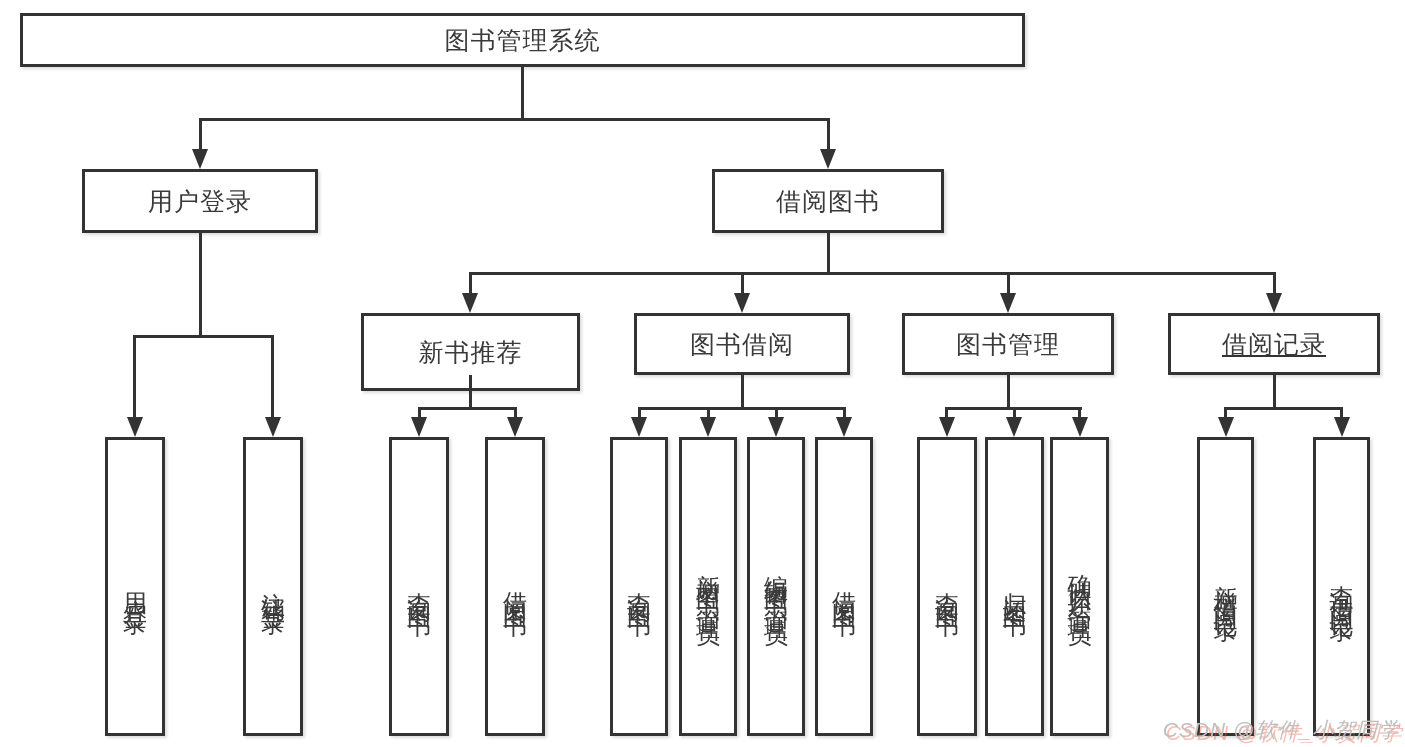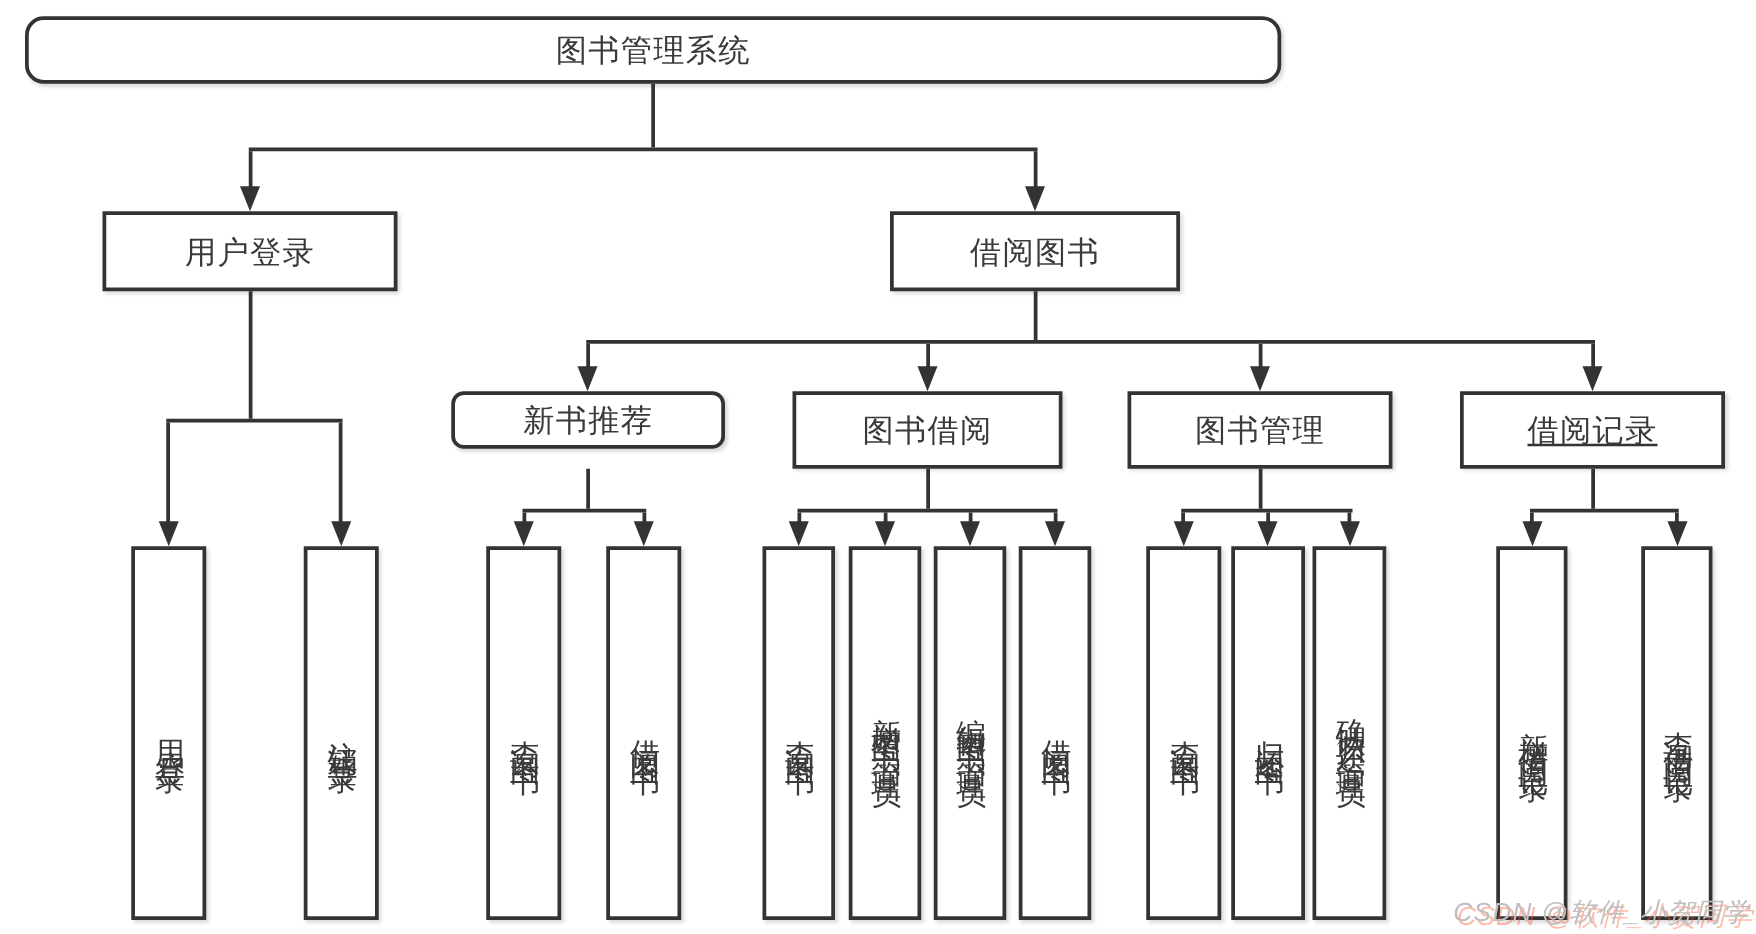--- a/index.html
+++ b/index.html
@@ -35,21 +35,21 @@
     font-size:21px;letter-spacing:1px;color:#bfbfbf;
     text-shadow:3px 3px 0 rgba(252,85,49,0.40);
     font-style:italic;
   }
 </style>
 </head>
 <body>
 
 <div class="stage">
 
-  <div class="node" style="left:20px;top:13px;width:1005px;height:54px;border-radius:15px;">
+  <div class="node" style="left:20px;top:13px;width:1005px;height:54px;">
     <span class="lbl">图书管理系统</span>
   </div>
 
   <div class="vline" style="left:520.5px;top:67px;height:51px;"></div>
   <div class="hline" style="left:198.5px;top:118px;width:631px;"></div>
   <div class="vline" style="left:198.5px;top:121px;height:30px;"></div>
   <div class="ah" style="left:192px;top:149px;"></div>
   <div class="vline" style="left:826.5px;top:121px;height:30px;"></div>
   <div class="ah" style="left:820px;top:149px;"></div>
 
@@ -71,21 +71,21 @@
   <div class="hline" style="left:468.5px;top:272px;width:807px;"></div>
   <div class="vline" style="left:468.5px;top:275px;height:20px;"></div>
   <div class="ah" style="left:462px;top:293px;"></div>
   <div class="vline" style="left:740.5px;top:275px;height:20px;"></div>
   <div class="ah" style="left:734px;top:293px;"></div>
   <div class="vline" style="left:1006.5px;top:275px;height:20px;"></div>
   <div class="ah" style="left:1000px;top:293px;"></div>
   <div class="vline" style="left:1272.5px;top:275px;height:20px;"></div>
   <div class="ah" style="left:1266px;top:293px;"></div>
 
-  <div class="node" style="left:361px;top:313px;width:219px;height:46px;border-radius:10px;">
+  <div class="node" style="left:361px;top:313px;width:219px;height:78px;">
     <span class="lbl">新书推荐</span>
   </div>
   <div class="node" style="left:634px;top:313px;width:216px;height:62px;">
     <span class="lbl">图书借阅</span>
   </div>
   <div class="node" style="left:902px;top:313px;width:212px;height:62px;">
     <span class="lbl">图书管理</span>
   </div>
   <div class="node" style="left:1168px;top:313px;width:212px;height:62px;text-decoration:underline;">
     <span class="lbl">借阅记录</span>

